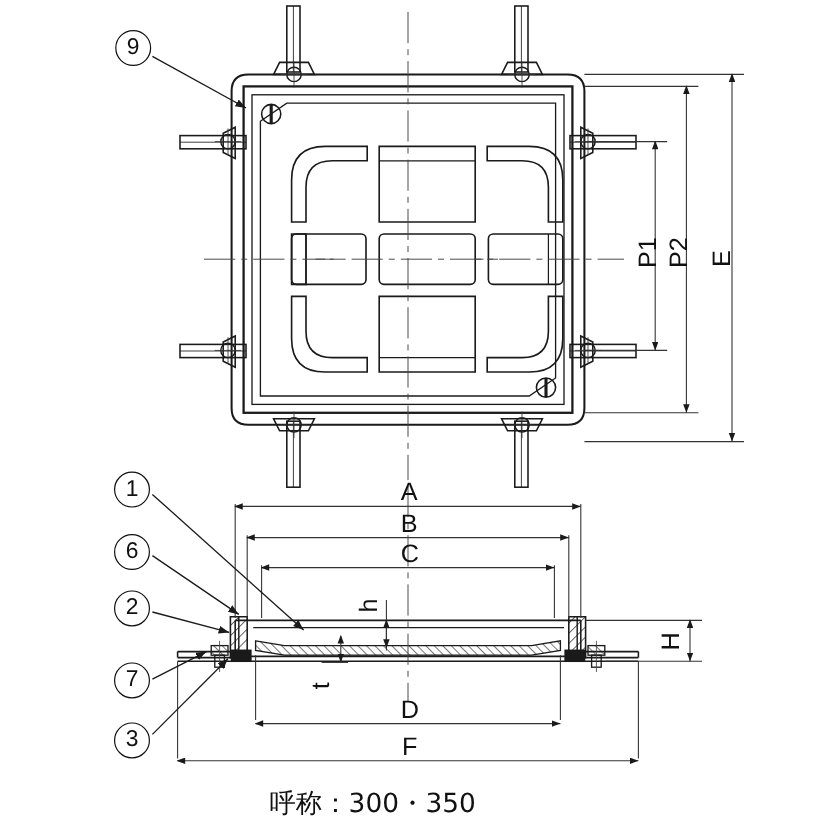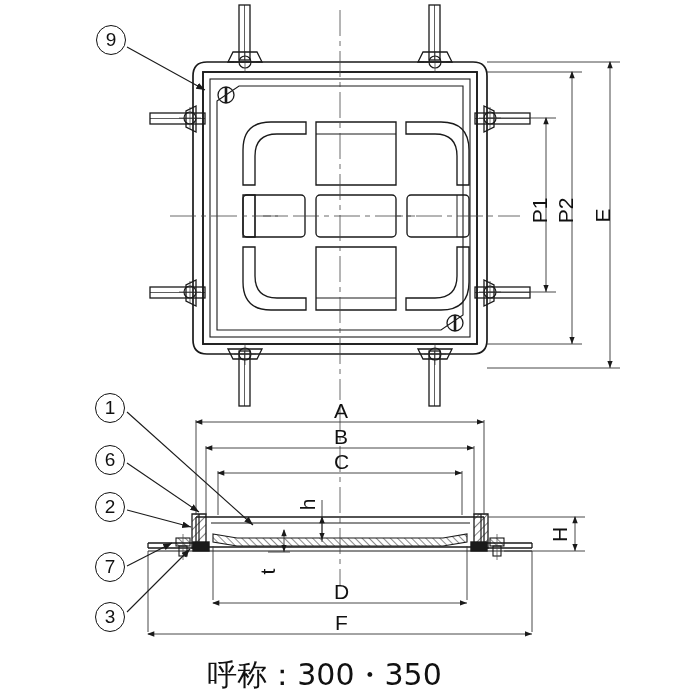--- a/index.html
+++ b/index.html
@@ -4,21 +4,21 @@
 <style>
   html,body{margin:0;padding:0;background:#ffffff;}
   body{width:700px;height:700px;position:relative;overflow:hidden;
        font-family:"Liberation Sans","DejaVu Sans",sans-serif;color:#1a1a1a;}
   #root{position:absolute;inset:0;}
   svg{position:absolute;left:0;top:0;}
   .lbl{position:absolute;font-size:21px;color:#111;letter-spacing:0px;
        line-height:1;white-space:nowrap;}
   .lbl.rot{transform-origin:center center;}
   .cap{position:absolute;left:0;width:621px;text-align:center;
-       font-size:30px;color:#111;font-family:"DejaVu Sans",sans-serif;padding-left:14px;}
+       font-size:22px;color:#111;font-family:"DejaVu Sans",sans-serif;}
   .ball{position:absolute;width:30px;height:30px;border:1.4px solid #111;
         border-radius:50%;background:#fff;box-sizing:border-box;
         display:flex;align-items:center;justify-content:center;
         font-size:19px;color:#111;}
 </style>
 </head>
 <body>
 
 <div id="root">
 

